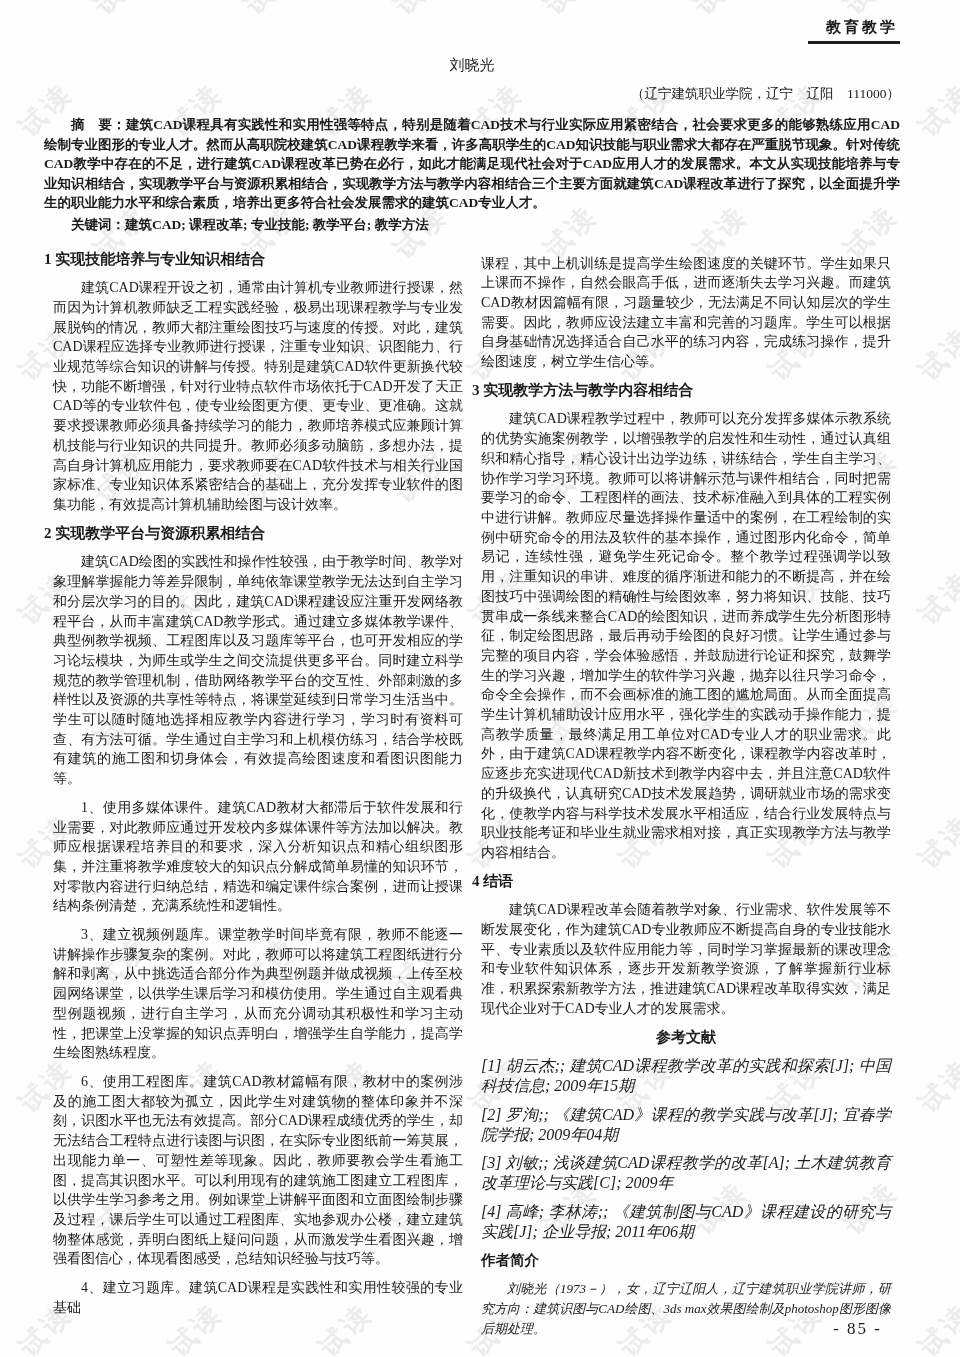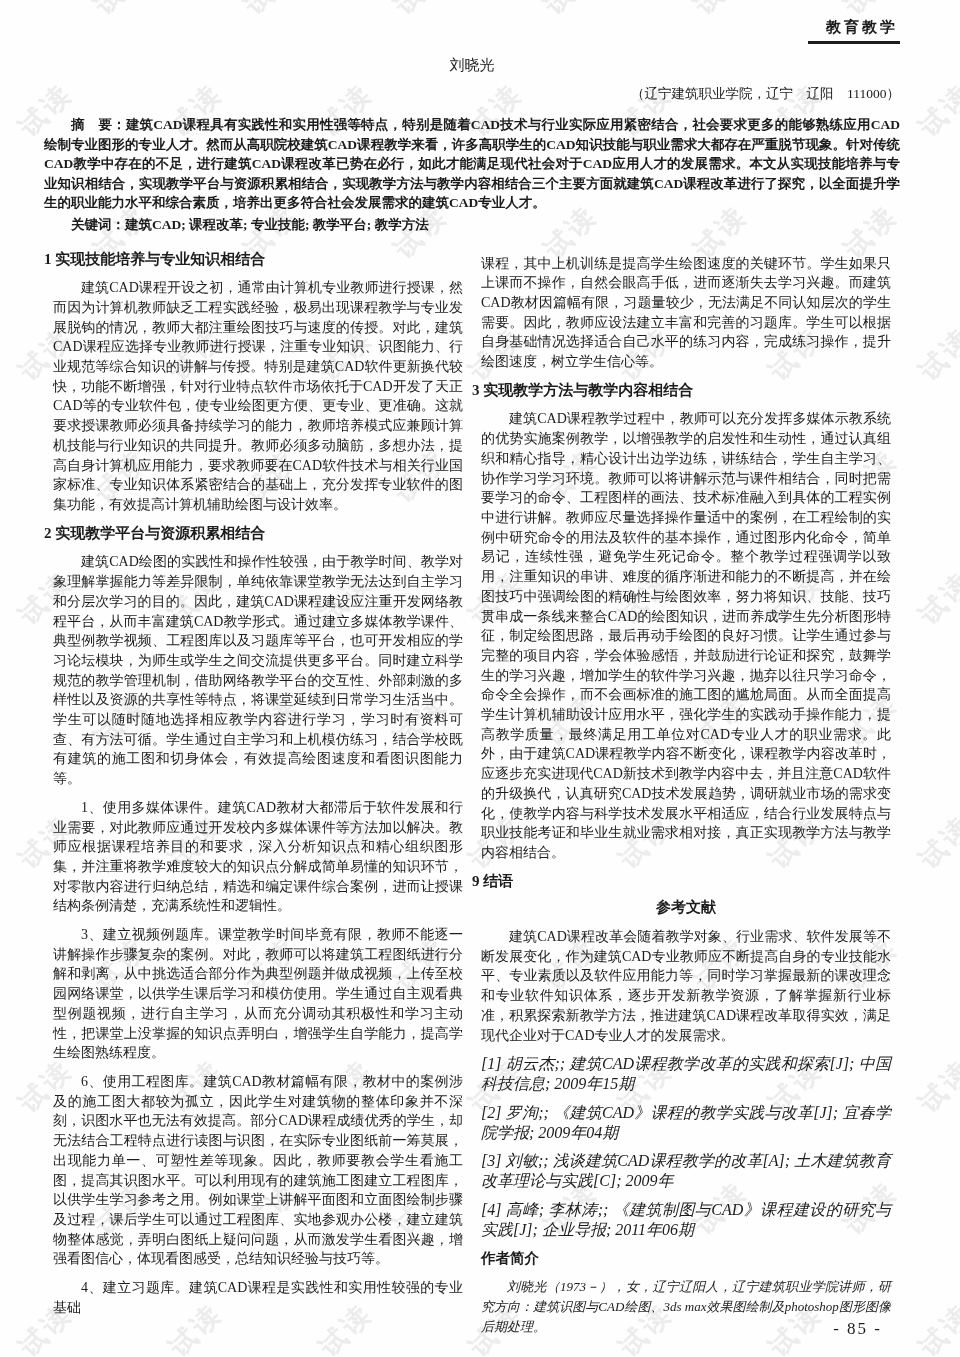--- a/index.html
+++ b/index.html
@@ -206,23 +206,23 @@
           <div class="blk blk-para">建筑CAD绘图的实践性和操作性较强，由于教学时间、教学对象理解掌握能力等差异限制，单纯依靠课堂教学无法达到自主学习和分层次学习的目的。因此，建筑CAD课程建设应注重开发网络教程平台，从而丰富建筑CAD教学形式。通过建立多媒体教学课件、典型例教学视频、工程图库以及习题库等平台，也可开发相应的学习论坛模块，为师生或学生之间交流提供更多平台。同时建立科学规范的教学管理机制，借助网络教学平台的交互性、外部刺激的多样性以及资源的共享性等特点，将课堂延续到日常学习生活当中。学生可以随时随地选择相应教学内容进行学习，学习时有资料可查、有方法可循。学生通过自主学习和上机模仿练习，结合学校既有建筑的施工图和切身体会，有效提高绘图速度和看图识图能力等。</div>
           <div class="blk blk-para">1、使用多媒体课件。建筑CAD教材大都滞后于软件发展和行业需要，对此教师应通过开发校内多媒体课件等方法加以解决。教师应根据课程培养目的和要求，深入分析知识点和精心组织图形集，并注重将教学难度较大的知识点分解成简单易懂的知识环节，对零散内容进行归纳总结，精选和编定课件综合案例，进而让授课结构条例清楚，充满系统性和逻辑性。</div>
           <div class="blk blk-para">3、建立视频例题库。课堂教学时间毕竟有限，教师不能逐一讲解操作步骤复杂的案例。对此，教师可以将建筑工程图纸进行分解和剥离，从中挑选适合部分作为典型例题并做成视频，上传至校园网络课堂，以供学生课后学习和模仿使用。学生通过自主观看典型例题视频，进行自主学习，从而充分调动其积极性和学习主动性，把课堂上没掌握的知识点弄明白，增强学生自学能力，提高学生绘图熟练程度。</div>
           <div class="blk blk-para">6、使用工程图库。建筑CAD教材篇幅有限，教材中的案例涉及的施工图大都较为孤立，因此学生对建筑物的整体印象并不深刻，识图水平也无法有效提高。部分CAD课程成绩优秀的学生，却无法结合工程特点进行读图与识图，在实际专业图纸前一筹莫展，出现能力单一、可塑性差等现象。因此，教师要教会学生看施工图，提高其识图水平。可以利用现有的建筑施工图建立工程图库，以供学生学习参考之用。例如课堂上讲解平面图和立面图绘制步骤及过程，课后学生可以通过工程图库、实地参观办公楼，建立建筑物整体感觉，弄明白图纸上疑问问题，从而激发学生看图兴趣，增强看图信心，体现看图感受，总结知识经验与技巧等。</div>
           <div class="blk blk-para">4、建立习题库。建筑CAD课程是实践性和实用性较强的专业基础</div>
         </div>
       <div class="col" id="col-right">
           <div class="blk blk-para-flush">课程，其中上机训练是提高学生绘图速度的关键环节。学生如果只上课而不操作，自然会眼高手低，进而逐渐失去学习兴趣。而建筑CAD教材因篇幅有限，习题量较少，无法满足不同认知层次的学生需要。因此，教师应设法建立丰富和完善的习题库。学生可以根据自身基础情况选择适合自己水平的练习内容，完成练习操作，提升绘图速度，树立学生信心等。</div>
           <div class="blk blk-heading">3 实现教学方法与教学内容相结合</div>
           <div class="blk blk-para">建筑CAD课程教学过程中，教师可以充分发挥多媒体示教系统的优势实施案例教学，以增强教学的启发性和生动性，通过认真组织和精心指导，精心设计出边学边练，讲练结合，学生自主学习、协作学习学习环境。教师可以将讲解示范与课件相结合，同时把需要学习的命令、工程图样的画法、技术标准融入到具体的工程实例中进行讲解。教师应尽量选择操作量适中的案例，在工程绘制的实例中研究命令的用法及软件的基本操作，通过图形内化命令，简单易记，连续性强，避免学生死记命令。整个教学过程强调学以致用，注重知识的串讲、难度的循序渐进和能力的不断提高，并在绘图技巧中强调绘图的精确性与绘图效率，努力将知识、技能、技巧贯串成一条线来整合CAD的绘图知识，进而养成学生先分析图形特征，制定绘图思路，最后再动手绘图的良好习惯。让学生通过参与完整的项目内容，学会体验感悟，并鼓励进行论证和探究，鼓舞学生的学习兴趣，增加学生的软件学习兴趣，抛弃以往只学习命令，命令全会操作，而不会画标准的施工图的尴尬局面。从而全面提高学生计算机辅助设计应用水平，强化学生的实践动手操作能力，提高教学质量，最终满足用工单位对CAD专业人才的职业需求。此外，由于建筑CAD课程教学内容不断变化，课程教学内容改革时，应逐步充实进现代CAD新技术到教学内容中去，并且注意CAD软件的升级换代，认真研究CAD技术发展趋势，调研就业市场的需求变化，使教学内容与科学技术发展水平相适应，结合行业发展特点与职业技能考证和毕业生就业需求相对接，真正实现教学方法与教学内容相结合。</div>
-          <div class="blk blk-heading">9 结语</div>
+          <div class="blk blk-heading">4 结语</div>
+          <div class="blk blk-para">建筑CAD课程改革会随着教学对象、行业需求、软件发展等不断发展变化，作为建筑CAD专业教师应不断提高自身的专业技能水平、专业素质以及软件应用能力等，同时学习掌握最新的课改理念和专业软件知识体系，逐步开发新教学资源，了解掌握新行业标准，积累探索新教学方法，推进建筑CAD课程改革取得实效，满足现代企业对于CAD专业人才的发展需求。</div>
           <div class="blk blk-center-heading">参考文献</div>
-          <div class="blk blk-para">建筑CAD课程改革会随着教学对象、行业需求、软件发展等不断发展变化，作为建筑CAD专业教师应不断提高自身的专业技能水平、专业素质以及软件应用能力等，同时学习掌握最新的课改理念和专业软件知识体系，逐步开发新教学资源，了解掌握新行业标准，积累探索新教学方法，推进建筑CAD课程改革取得实效，满足现代企业对于CAD专业人才的发展需求。</div>
           <div class="blk blk-ref">[1]  胡云杰;; 建筑CAD课程教学改革的实践和探索[J]; 中国科技信息; 2009年15期</div>
           <div class="blk blk-ref">[2]  罗洵;; 《建筑CAD》课程的教学实践与改革[J]; 宜春学院学报; 2009年04期</div>
           <div class="blk blk-ref">[3]  刘敏;; 浅谈建筑CAD课程教学的改革[A]; 土木建筑教育改革理论与实践[C]; 2009年</div>
           <div class="blk blk-ref">[4]  高峰; 李林涛;; 《建筑制图与CAD》课程建设的研究与实践[J]; 企业导报; 2011年06期</div>
           <div class="blk blk-subheading">作者简介</div>
           <div class="blk blk-bio">刘晓光（1973－），女，辽宁辽阳人，辽宁建筑职业学院讲师，研究方向：建筑识图与CAD绘图、3ds max效果图绘制及photoshop图形图像后期处理。</div>
         </div>
     </div>
   </div>
 

